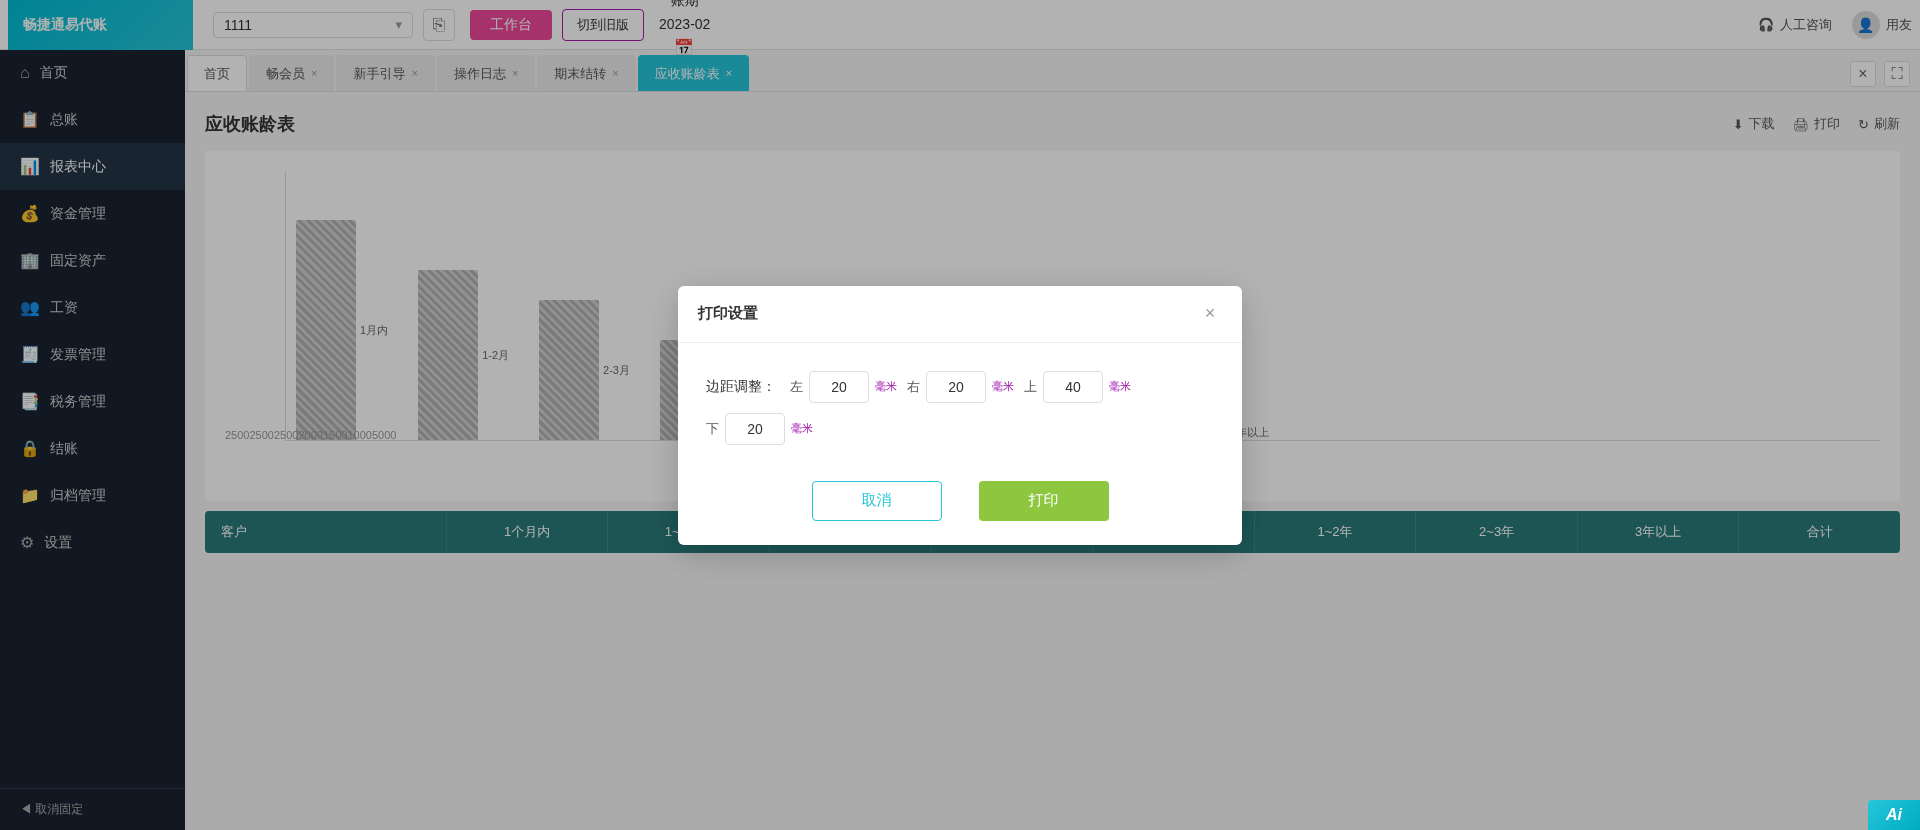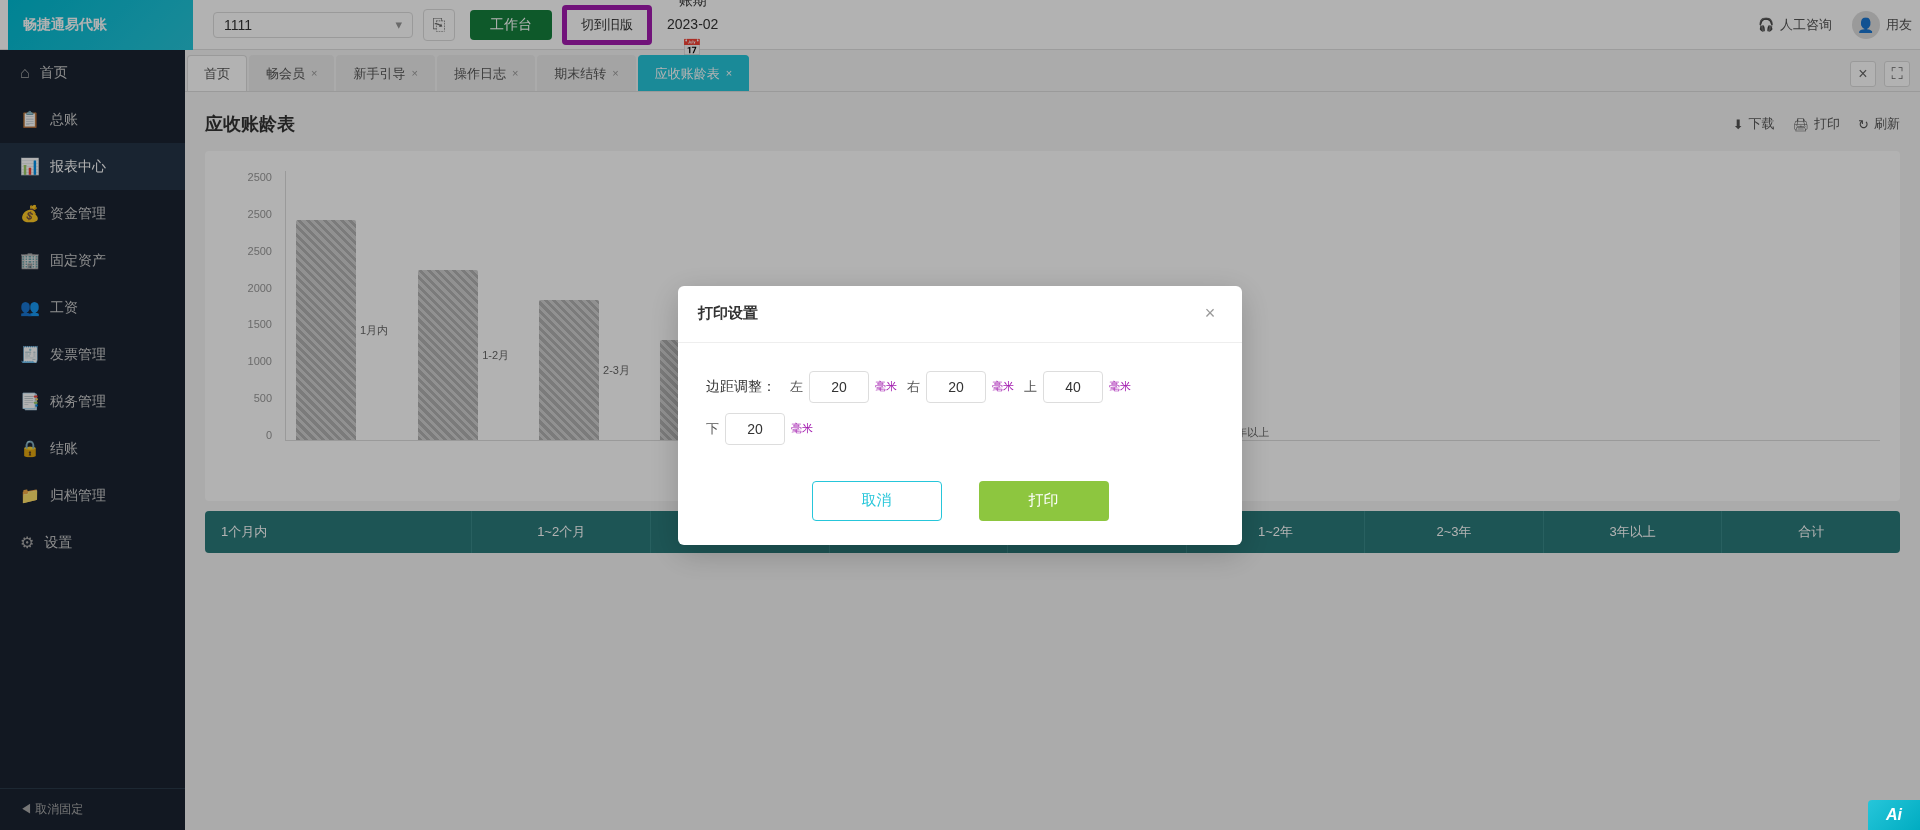--- a/index.html
+++ b/index.html
@@ -59,33 +59,33 @@
       display: flex;
       align-items: center;
       justify-content: center;
       cursor: pointer;
       background: #fff;
       color: #666;
       font-size: 16px;
     }
     .workbench-btn {
       margin-left: 15px;
-      background: #15803d;
+      background: #ec4899;
       color: #fff;
       border: none;
       border-radius: 4px;
       padding: 6px 20px;
       font-size: 14px;
       cursor: pointer;
     }
     .switch-btn {
       margin-left: 10px;
       background: #fff;
       color: #333;
-      border: 5px solid #a21caf;
+      border: 1px solid #a21caf;
       border-radius: 4px;
       padding: 6px 14px;
       font-size: 13px;
       cursor: pointer;
     }
     .period-info {
       margin-left: 15px;
       display: flex;
       align-items: center;
       gap: 6px;
@@ -294,21 +294,20 @@
       padding-left: 60px;
       padding-bottom: 30px;
     }
     .y-axis {
       position: absolute;
       left: 0;
       top: 0;
       bottom: 30px;
       width: 55px;
       display: flex;
-      flex-direction: column;
       justify-content: space-between;
       align-items: flex-end;
       padding-right: 8px;
     }
     .y-label { font-size: 11px; color: #999; }
     .chart-bars {
       display: flex;
       align-items: flex-end;
       gap: 30px;
       height: 100%;
@@ -658,20 +657,21 @@
             <div class="bar-group">
               <div class="bar" style="height:10px;"></div>
               <span class="bar-label">3年以上</span>
             </div>
           </div>
         </div>
       </div>
 
       <div class="bottom-table">
         <div class="table-header-row">
+          <div class="th-cell">客户</div>
           <div class="th-cell">1个月内</div>
           <div class="th-cell">1~2个月</div>
           <div class="th-cell">2~3个月</div>
           <div class="th-cell">3~6个月</div>
           <div class="th-cell">6~12个月</div>
           <div class="th-cell">1~2年</div>
           <div class="th-cell">2~3年</div>
           <div class="th-cell">3年以上</div>
           <div class="th-cell">合计</div>
         </div>

